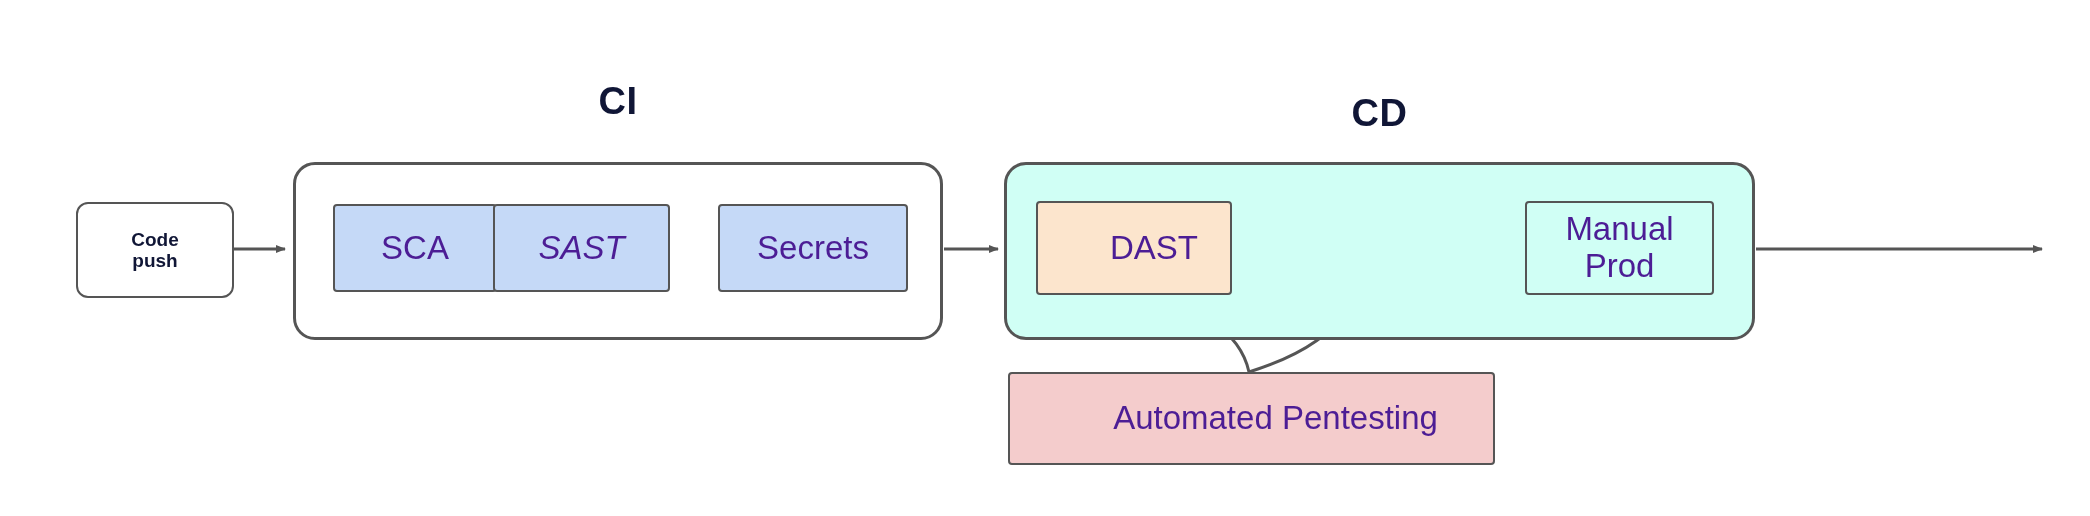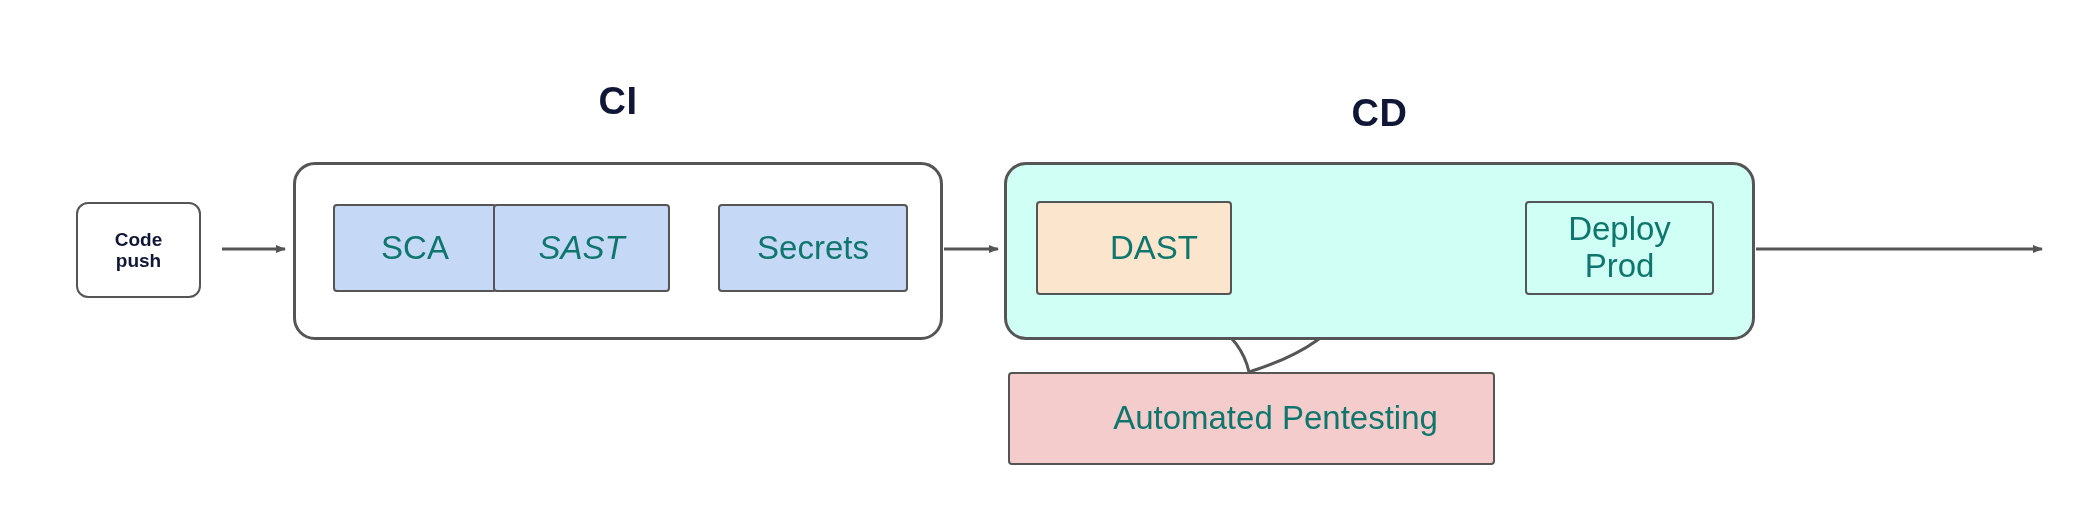--- a/index.html
+++ b/index.html
@@ -28,42 +28,42 @@
   }
   .node {
     position: absolute;
     box-sizing: border-box;
     display: flex;
     align-items: center;
     justify-content: center;
     text-align: center;
     border: 2px solid #555555;
     border-radius: 4px;
-    color: #0f766e;
+    color: #4c1d95;
     line-height: 1.12;
     white-space: pre-line;
   }
   .group-box {
     position: absolute;
     box-sizing: border-box;
     border: 3px solid #555555;
     border-radius: 22px;
   }
   .group-title {
     position: absolute;
     font-weight: bold;
     font-size: 38px;
     color: #101636;
     text-align: center;
     letter-spacing: 0.5px;
   }
 
   
   #code-push {
-    left: 76px; top: 202px; width: 125px; height: 96px;
+    left: 76px; top: 202px; width: 158px; height: 96px;
     background: #ffffff;
     color: #101636;
     font-weight: bold;
     font-size: 19px;
     border-radius: 12px;
     border-width: 2px;
   }
   #ci-group { left: 293px; top: 162px; width: 650px; height: 178px; background: #ffffff; }
   #cd-group { left: 1004px; top: 162px; width: 751px; height: 178px; background: #d0fff5; }
 
@@ -128,18 +128,18 @@
   <div class="group-title" id="cd-title">CD</div>
 
   <div class="node" id="code-push">Code
 push</div>
 
   <div class="node ci-node" id="node-sca">SCA</div>
   <div class="node ci-node" id="node-sast">SAST</div>
   <div class="node ci-node" id="node-secrets">Secrets</div>
 
   <div class="node cd-node" id="node-dast">DAST</div>
-  <div class="node cd-node" id="node-deploy">Deploy
+  <div class="node cd-node" id="node-deploy">Manual
 Prod</div>
 
   <div class="node" id="node-pentest">Automated Pentesting</div>
 
 </div>
 
 </body></html>

